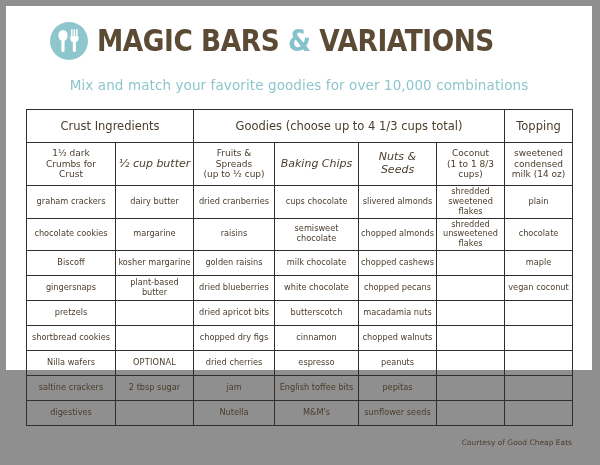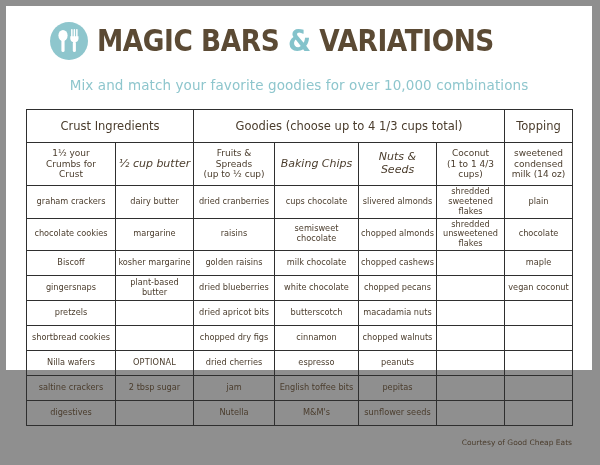--- a/index.html
+++ b/index.html
@@ -154,35 +154,35 @@
           <col class="c7">
       </colgroup>
       <thead>
         <tr>
           <th class="h-group" colspan="2">Crust Ingredients</th>
           <th class="h-group" colspan="4">Goodies (choose up to 4 1/3 cups total)</th>
           <th class="h-group">Topping</th>
         </tr>
         <tr>
           <th class="h-sub">
-            <div>1½ your</div>
+            <div>1½ dark</div>
             <div>Crumbs for</div>
             <div>Crust</div>
           </th>
           <th class="h-sub big">½ cup butter</th>
           <th class="h-sub">
             <div>Fruits &amp;</div>
             <div>Spreads</div>
             <div>(up to ½ cup)</div>
           </th>
           <th class="h-sub big">Baking Chips</th>
           <th class="h-sub big">Nuts &amp; Seeds</th>
           <th class="h-sub">
             <div>Coconut</div>
-            <div>(1 to 1 4/3</div>
+            <div>(1 to 1 8/3</div>
             <div>cups)</div>
           </th>
           <th class="h-sub">
             <div>sweetened</div>
             <div>condensed</div>
             <div>milk (14 oz)</div>
           </th>
         </tr>
       </thead>
       <tbody id="table-body">

